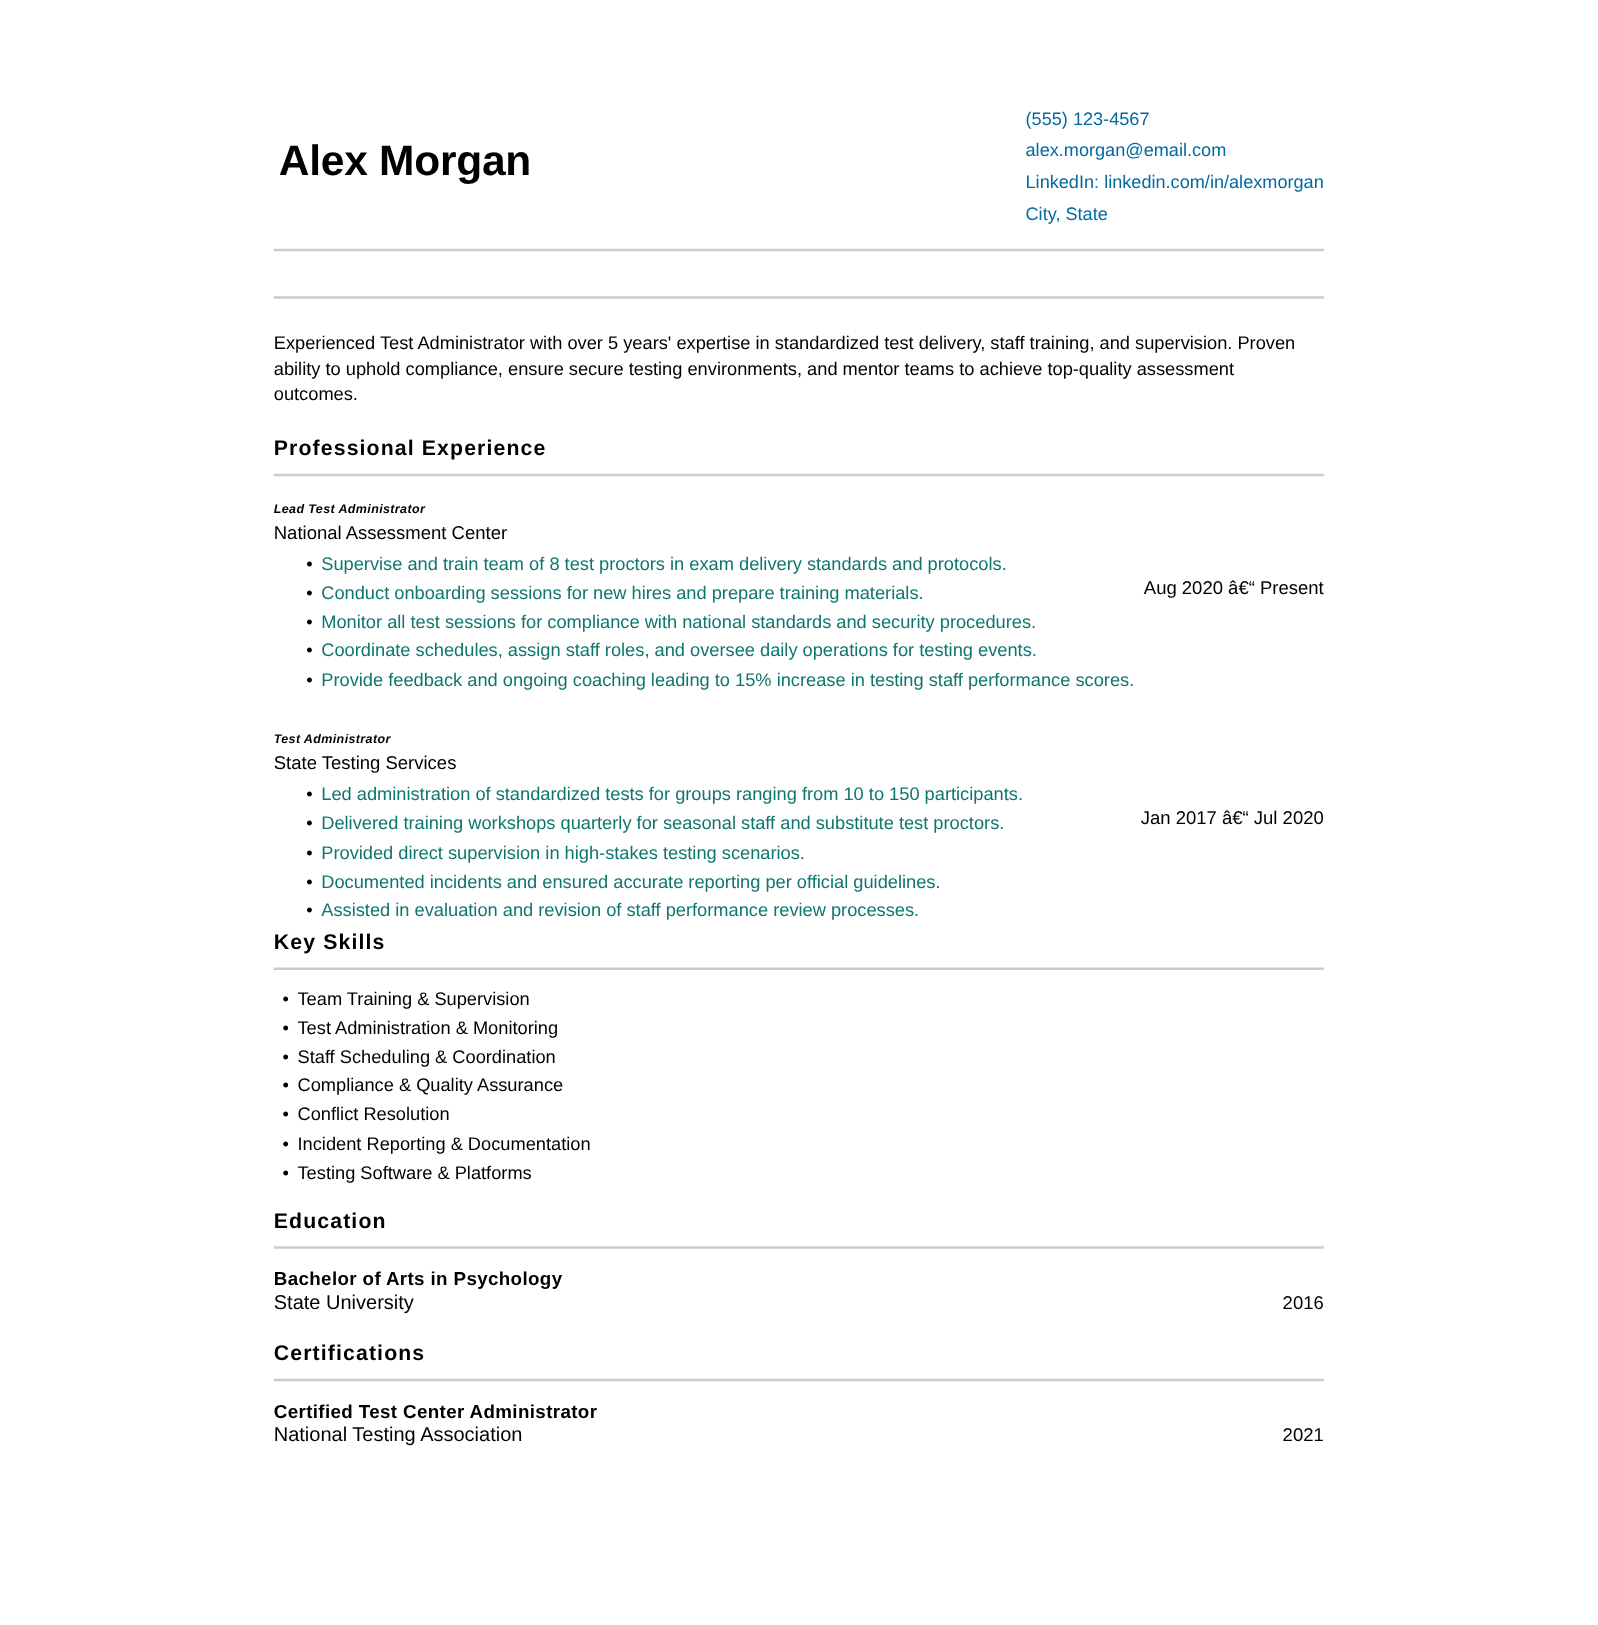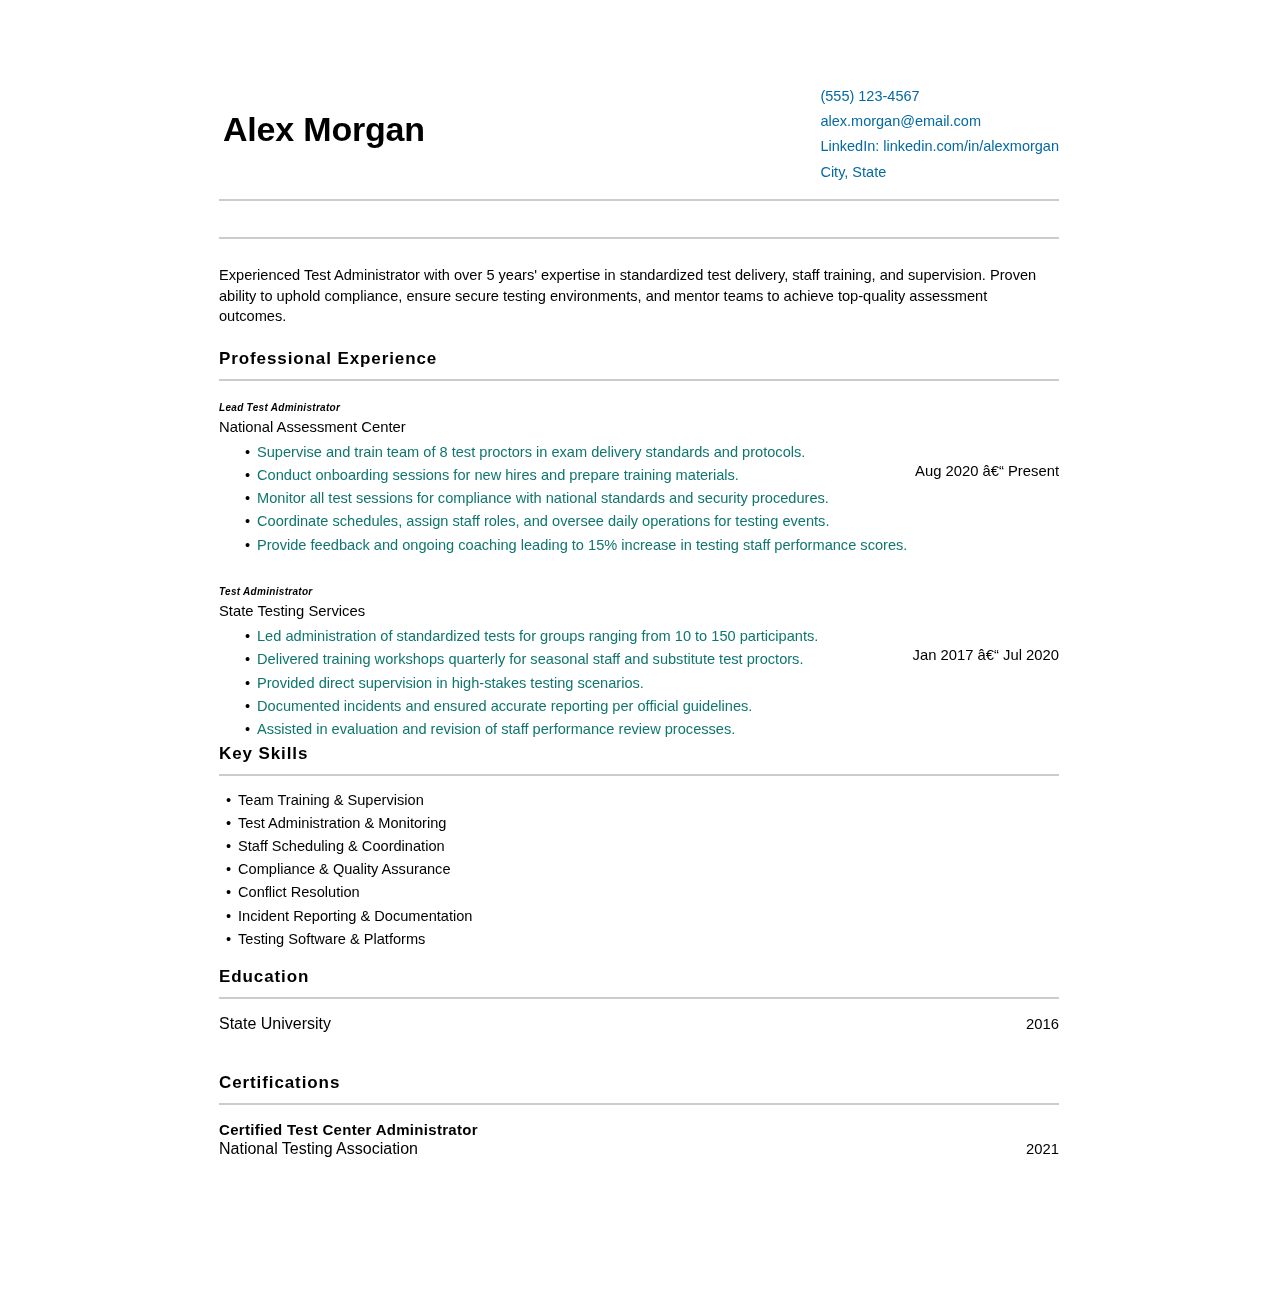--- a/index.html
+++ b/index.html
@@ -289,20 +289,21 @@
         <li>Conflict Resolution</li>
         <li>Incident Reporting &amp; Documentation</li>
         <li>Testing Software &amp; Platforms</li>
       </ul>
     </div>
 
     <div class="section sec-education">
       <h2 class="section-title">Education</h2>
       <div class="section-rule"></div>
       <div class="entry">
+        <h3 class="entry-title">Bachelor of Arts in Psychology</h3>
         <div class="entry-meta">
           <span class="entry-org">State University</span>
           <span class="entry-year">2016</span>
         </div>
       </div>
     </div>
 
     <div class="section sec-certifications">
       <h2 class="section-title">Certifications</h2>
       <div class="section-rule"></div>

